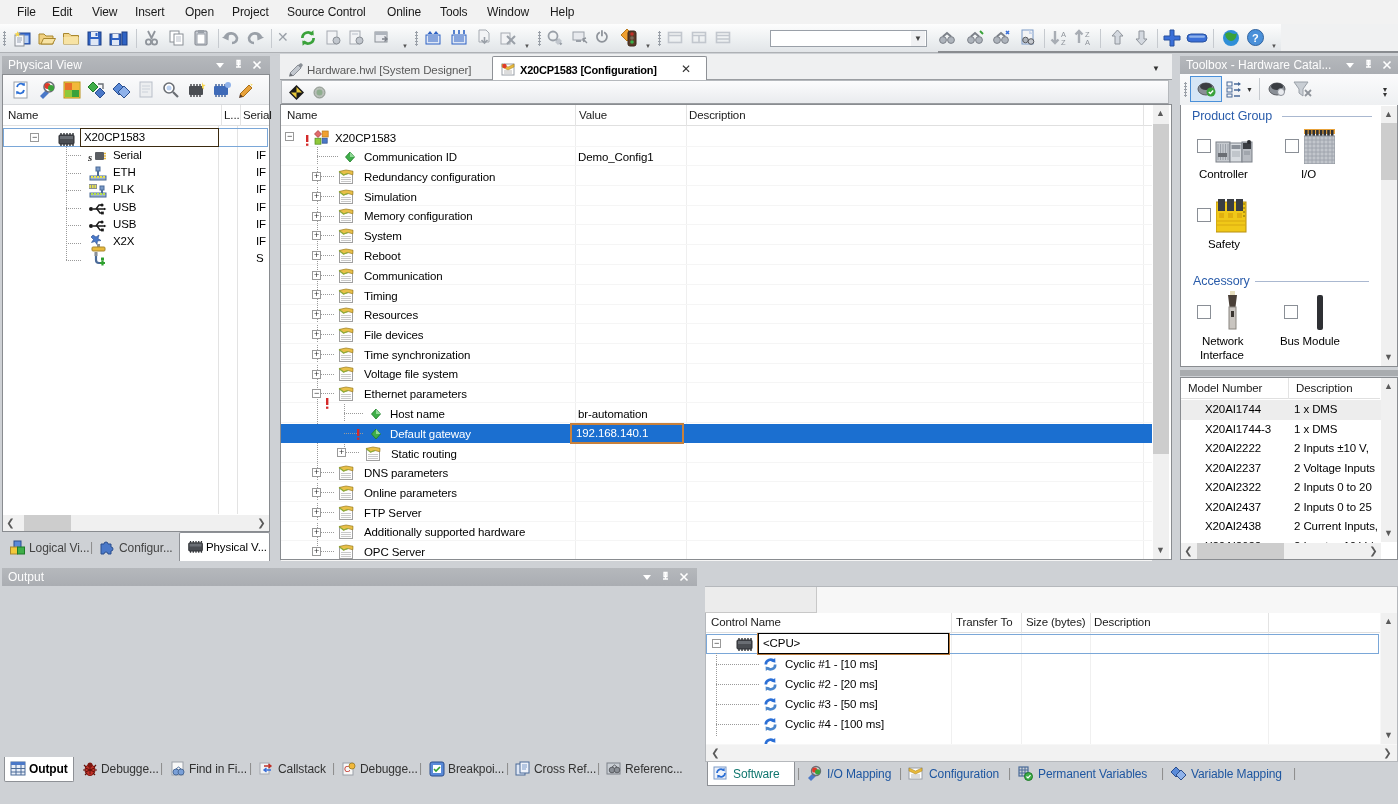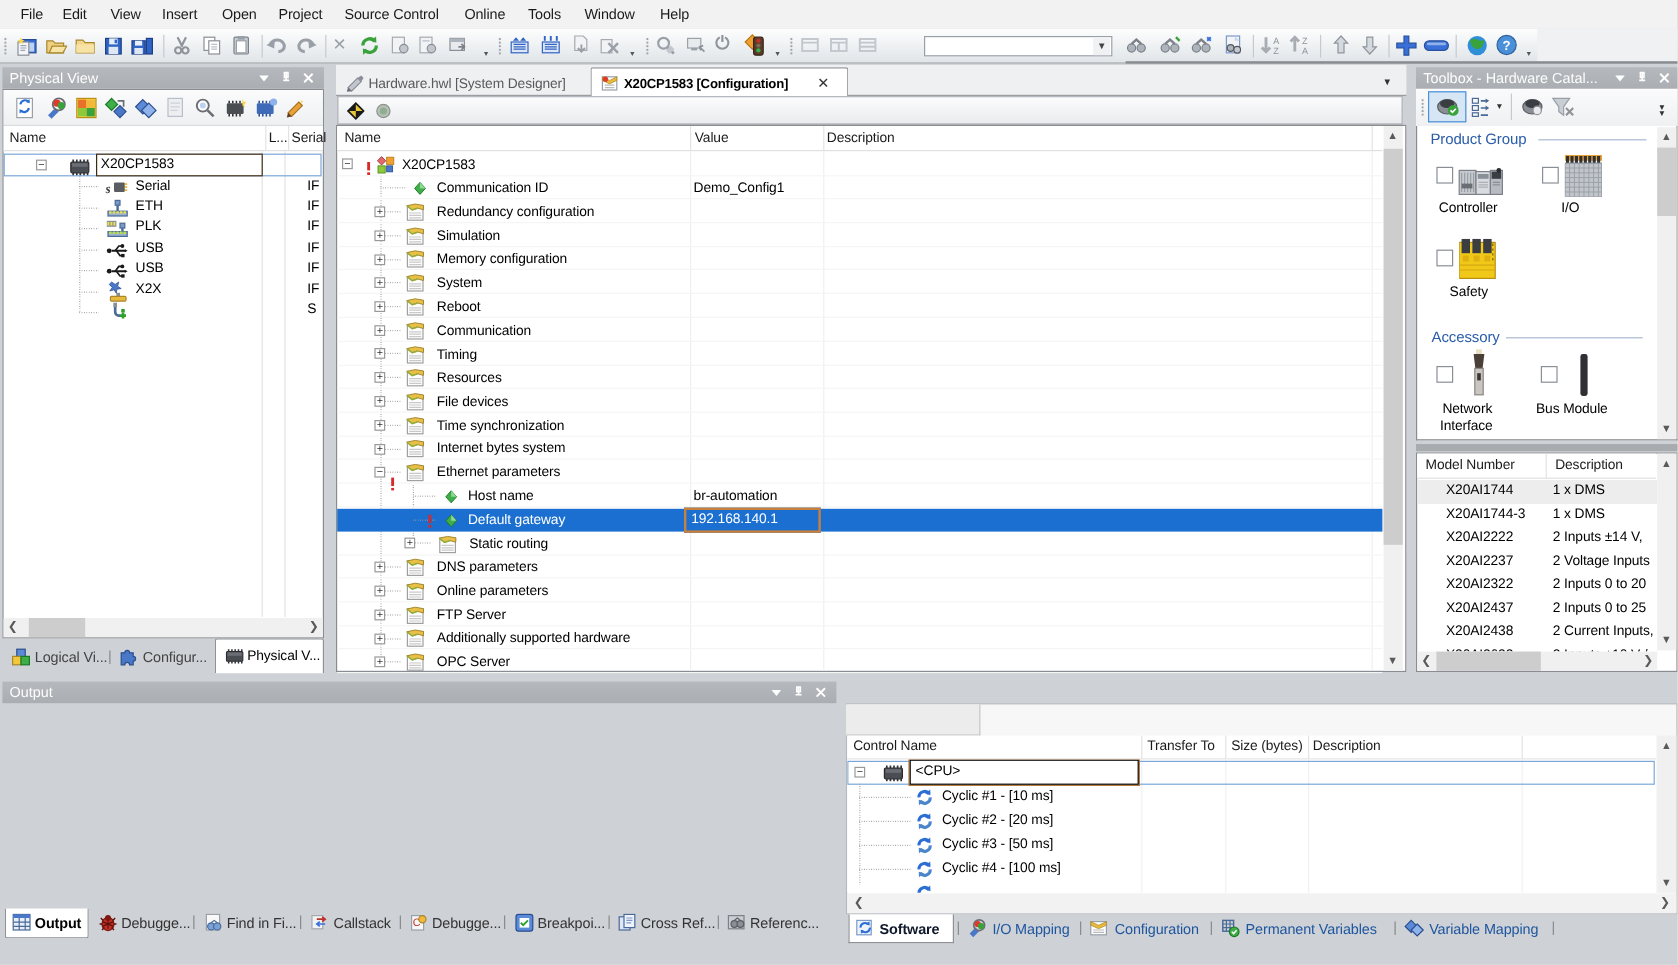--- a/index.html
+++ b/index.html
@@ -588,21 +588,21 @@
 <svg class="ic" style="left:338px;top:347px" width="16" height="16">
         <use href="#i-folder"></use>
       </svg>
 <span class="abs" style="left:364px;top:349px">Time synchronization</span>
 <div class="abs" style="left:281px;top:364px;width:871px;height:19px;border-bottom:1px solid #f5f5f5"></div>
 <div class="doth" style="left:317px;top:374px;width:18px"></div>
 <div class="exp" style="left:312px;top:370px">+</div>
 <svg class="ic" style="left:338px;top:366px" width="16" height="16">
         <use href="#i-folder"></use>
       </svg>
-<span class="abs" style="left:364px;top:368px">Internet bytes system</span>
+<span class="abs" style="left:364px;top:368px">Voltage file system</span>
 <div class="abs" style="left:281px;top:384px;width:871px;height:19px;border-bottom:1px solid #f5f5f5"></div>
 <div class="doth" style="left:317px;top:393px;width:18px"></div>
 <div class="exp" style="left:312px;top:389px">−</div>
 <svg class="ic" style="left:338px;top:386px" width="16" height="16">
         <use href="#i-folder"></use>
       </svg>
 <span class="abs" style="left:364px;top:388px">Ethernet parameters</span>
 <svg class="ic" style="left:324px;top:397px" width="6" height="12">
         <use href="#i-excl"></use>
       </svg>
@@ -789,21 +789,21 @@
 <div style="position:absolute;left:0;top:0px;width:220px;height:20px;background:#ededed;">
         <span style="position:absolute;left:24px;top:3px">X20AI1744</span>
         <span style="position:absolute;left:113px;top:3px">1 x DMS</span>
       </div>
 <div style="position:absolute;left:0;top:19.5px;width:220px;height:20px;">
         <span style="position:absolute;left:24px;top:3px">X20AI1744-3</span>
         <span style="position:absolute;left:113px;top:3px">1 x DMS</span>
       </div>
 <div style="position:absolute;left:0;top:39.0px;width:220px;height:20px;">
         <span style="position:absolute;left:24px;top:3px">X20AI2222</span>
-        <span style="position:absolute;left:113px;top:3px">2 Inputs ±14 V, </span>
+        <span style="position:absolute;left:113px;top:3px">2 Inputs ±10 V, </span>
       </div>
 <div style="position:absolute;left:0;top:58.5px;width:220px;height:20px;">
         <span style="position:absolute;left:24px;top:3px">X20AI2237</span>
         <span style="position:absolute;left:113px;top:3px">2 Voltage Inputs</span>
       </div>
 <div style="position:absolute;left:0;top:78.0px;width:220px;height:20px;">
         <span style="position:absolute;left:24px;top:3px">X20AI2322</span>
         <span style="position:absolute;left:113px;top:3px">2 Inputs 0 to 20</span>
       </div>
 <div style="position:absolute;left:0;top:97.5px;width:220px;height:20px;">
@@ -960,21 +960,21 @@
 </div>
 <div class="abs" style="left:705px;top:762px;width:693px;height:24px;font-size:12px">
 <div class="abs" style="left:2px;top:0;width:88px;height:24px;background:#fff;border:1px solid #8e9196;border-top:none"></div>
 <svg class="ic" style="left:8px;top:3px" width="16" height="16" viewBox="0 0 16 16">
         <rect x="1" y="2" width="12" height="12" fill="#eef2fa" stroke="#7a9ac8"></rect>
         <path d="M4 8a4 4 0 0 1 7-2.5" fill="none" stroke="#2b6fd6" stroke-width="1.7"></path>
         <path d="M11.5 2.8 L11.7 6.3 L8.4 5.2 Z" fill="#2b6fd6"></path>
         <path d="M12 8a4 4 0 0 1-7 2.5" fill="none" stroke="#2b6fd6" stroke-width="1.7"></path>
         <path d="M4.5 13.2 L4.3 9.7 L7.6 10.8 Z" fill="#2b6fd6"></path>
       </svg>
-<span class="abs" style="left:28px;top:5px;font-weight:bold;color:#0f172a">Software</span>
+<span class="abs" style="left:28px;top:5px;font-weight:normal;color:#0f766e">Software</span>
 <span class="abs tsep" style="left:92px;top:4px">|</span>
 <svg class="ic" style="left:101px;top:3px" width="17" height="17" viewBox="0 0 17 17">
         <path d="M2 13 l5 -5 l3 3 l-5 5 Z" fill="#4a78c8"></path>
         <circle cx="10" cy="6" r="4.5" fill="none" stroke="#6a6e74" stroke-width="1.4"></circle>
         <circle cx="8.7" cy="5" r="2.6" fill="#e03a2a"></circle>
         <circle cx="11.6" cy="6.8" r="2.6" fill="#3aa23a"></circle>
       </svg>
 <span class="abs blue" style="left:122px;top:5px">I/O Mapping</span>
 <span class="abs tsep" style="left:194px;top:4px">|</span>
 <svg class="ic" style="left:203px;top:3px" width="17" height="17" viewBox="0 0 17 17">

